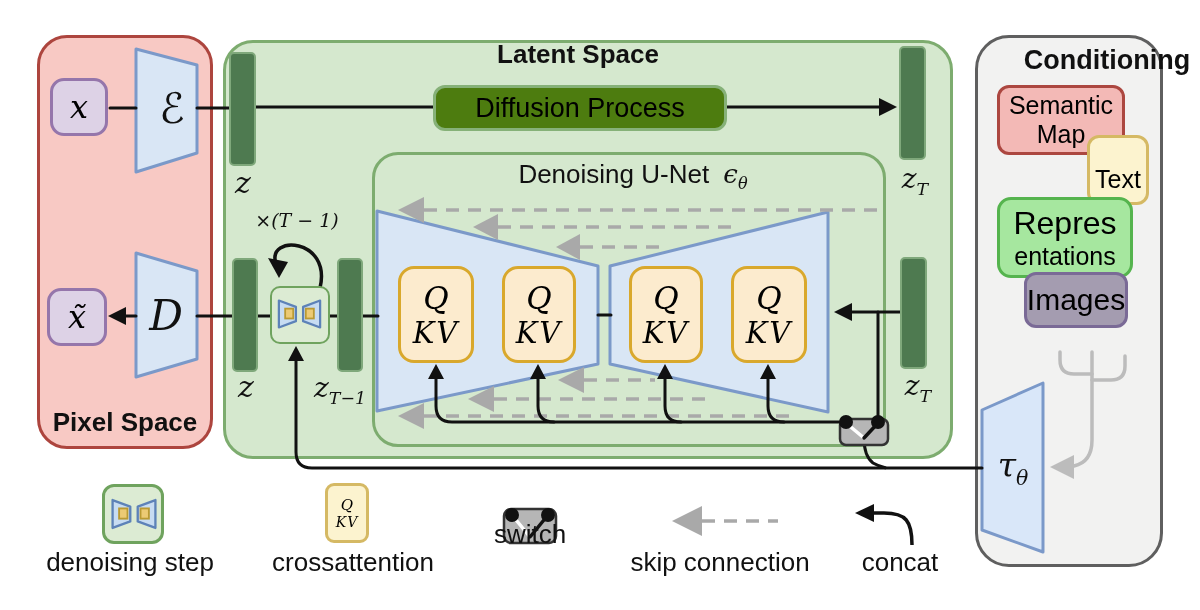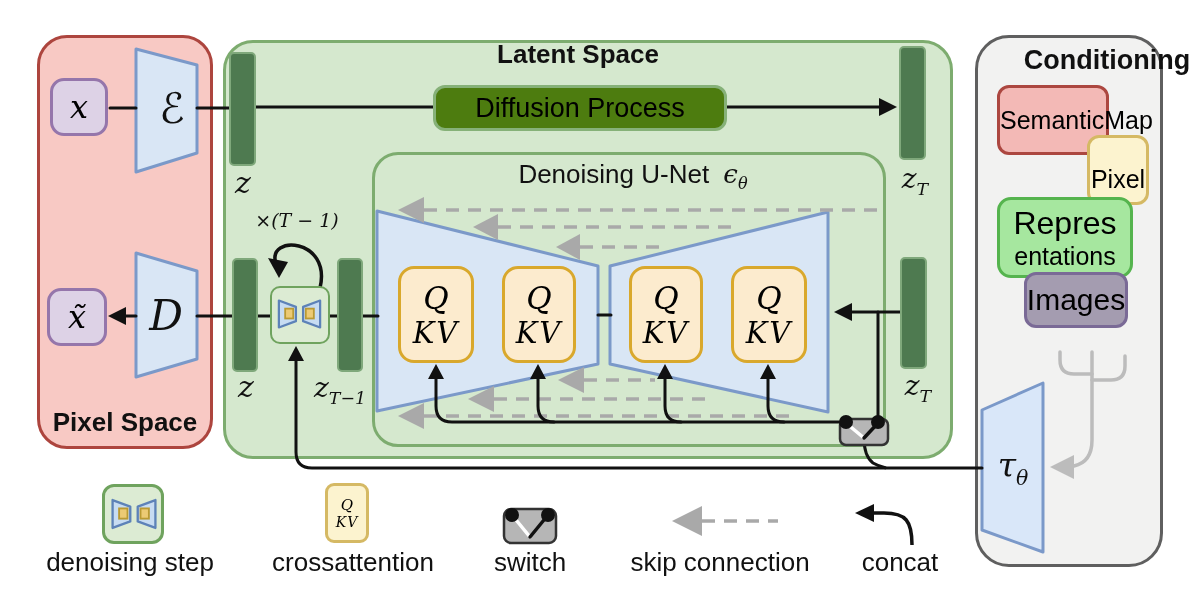--- a/index.html
+++ b/index.html
@@ -190,26 +190,26 @@
     <span class="math" style="font-size:31px;">Q</span>
     <span class="math" style="font-size:29px; letter-spacing:2px;">KV</span>
   </div>
   <div class="smallbox z3" style="left:731px; top:266px; width:76px; height:97px; border-radius:16px; background:#fcebce; border-width:3.5px; border-color:#d9a82c; flex-direction:column;">
     <span class="math" style="font-size:31px;">Q</span>
     <span class="math" style="font-size:29px; letter-spacing:2px;">KV</span>
   </div>
 
   <div class="lbl z3 bold" style="left:978px; top:45px; width:190px; font-size:27px;margin-left:34px;">Conditioning</div>
 
-  <div class="smallbox z3" style="left:997px; top:85px; width:112px; height:70px; border-radius:12px; background:#f3b9b6; border-width:3px; border-color:#ac4740; flex-direction:row;justify-content:space-between;">
+  <div class="smallbox z3" style="left:997px; top:85px; width:128px; height:70px; border-radius:12px; background:#f3b9b6; border-width:3px; border-color:#ac4740; flex-direction:column;">
     <span style="font-size:25px;">Semantic</span>
     <span style="font-size:25px;">Map</span>
   </div>
   <div class="smallbox z3" style="left:1087px; top:135px; width:62px; height:70px; border-radius:12px; background:#fcf3cf; border-width:3px; border-color:#d5b964; padding-top:18px;">
-    <span style="font-size:25px;">Pixel</span>
+    <span style="font-size:25px;">Text</span>
   </div>
   <div class="smallbox z3" style="left:997px; top:197px; width:136px; height:81px; border-radius:14px; background:#a6e79f; border-width:3px; border-color:#55b44e; flex-direction:column;">
     <span style="font-size:32px;">Repres</span>
     <span style="font-size:25px;">entations</span>
   </div>
   <div class="smallbox z3" style="left:1024px; top:272px; width:104px; height:56px; border-radius:12px; background:#a49cb0; border-width:3px; border-color:#7a6a96;">
     <span style="font-size:30px;">Images</span>
   </div>
 
   <div class="lbl z4 math" style="left:988px; top:448px; width:50px; font-size:33px;"><span>τ</span><sub>θ</sub></div>
@@ -223,19 +223,19 @@
     </svg>
   </div>
   <div class="lbl z3" style="left:26px; top:548px; width:208px; font-size:26px;">denoising step</div>
 
   <div class="smallbox z3" style="left:325px; top:483px; width:44px; height:60px; border-radius:9px; background:#fcf3cf; border-width:3px; border-color:#d5b964; flex-direction:column;">
     <span class="math" style="font-size:15px;">Q</span>
     <span class="math" style="font-size:14px; letter-spacing:1px;">KV</span>
   </div>
   <div class="lbl z3" style="left:260px; top:548px; width:186px; font-size:26px;">crossattention</div>
 
-  <div class="lbl z3" style="left:488px; top:548px; width:84px; font-size:26px;">switch</div>
+  <div class="lbl z3" style="left:488px; top:520px; width:84px; font-size:26px;">switch</div>
 
   <div class="lbl z3" style="left:614px; top:548px; width:212px; font-size:26px;">skip connection</div>
 
   <div class="lbl z3" style="left:847px; top:548px; width:90px; font-size:26px;margin-left:8px;">concat</div>
 
 </div>
 
 </body></html>

